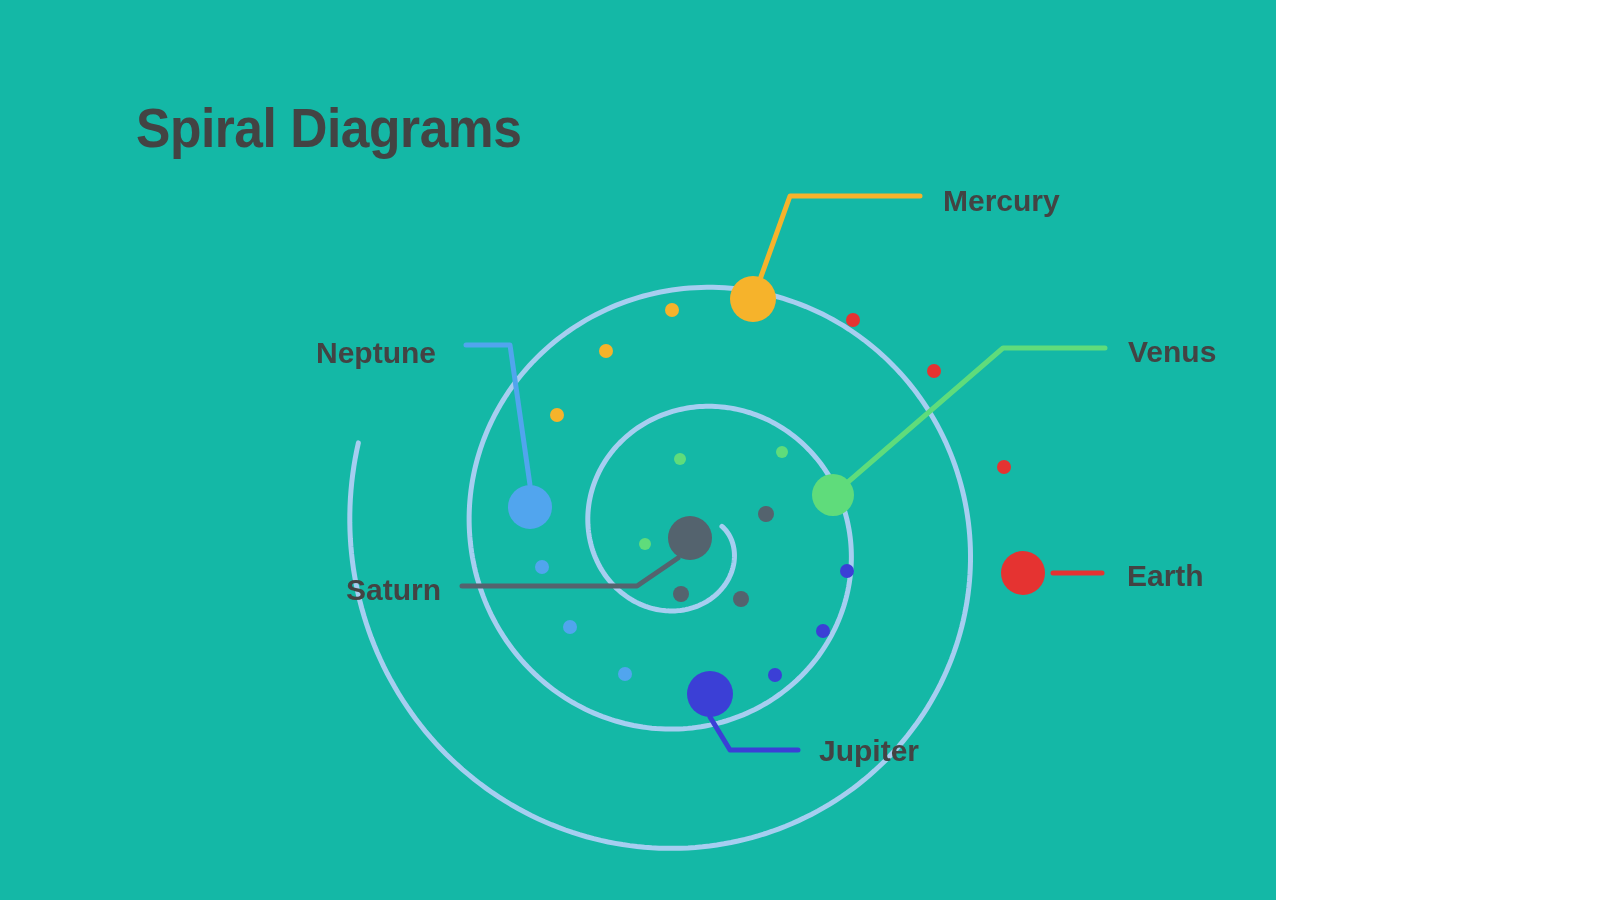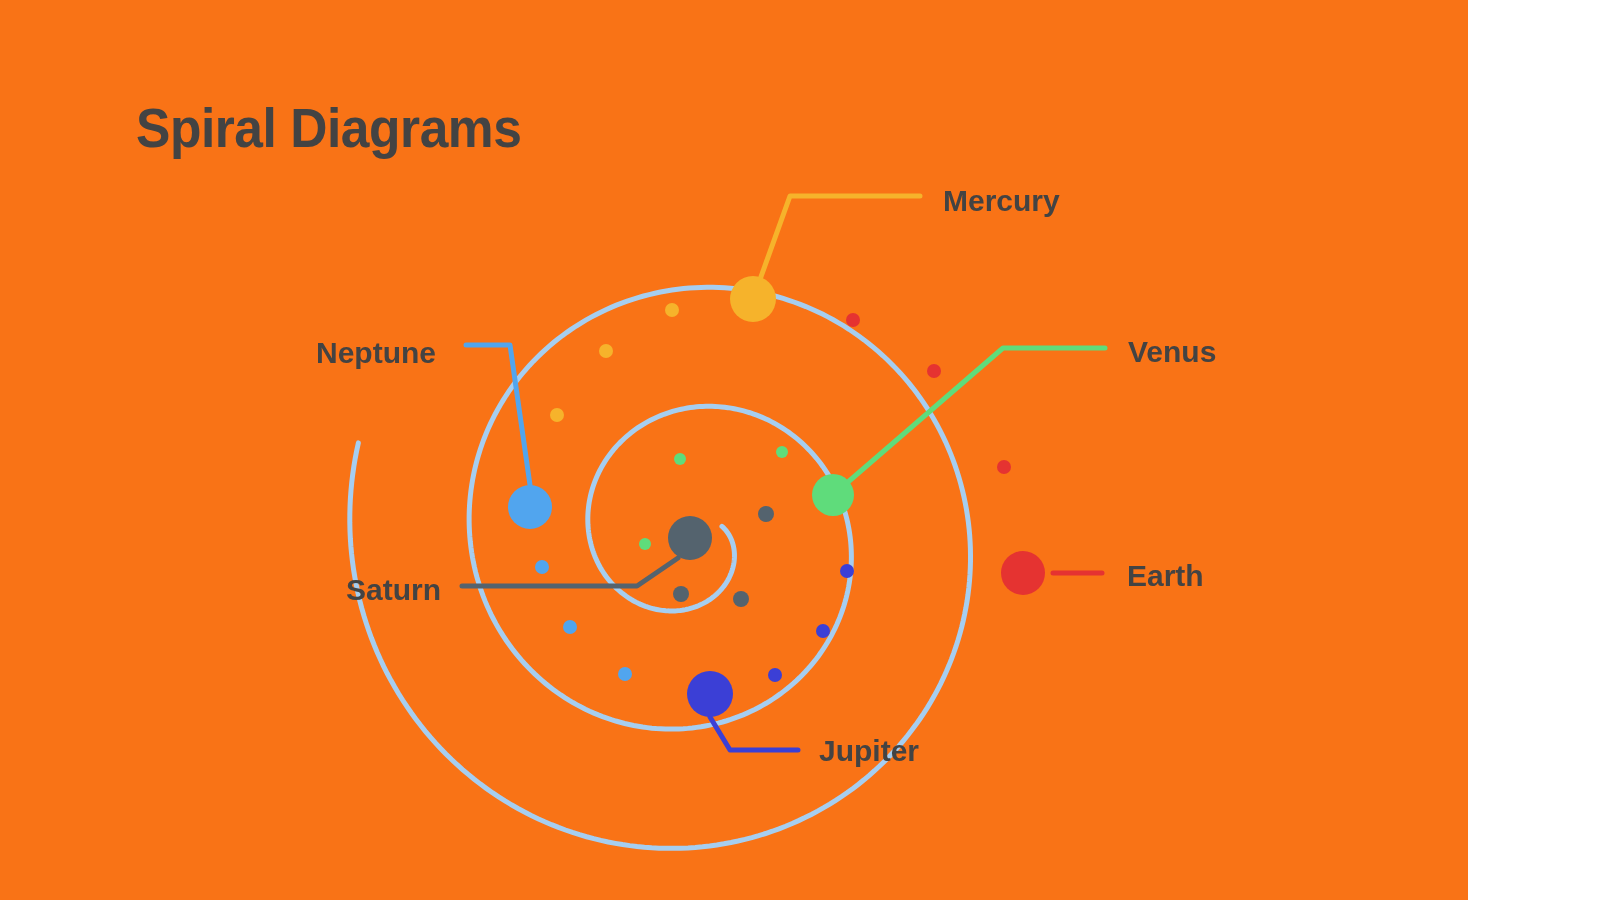--- a/index.html
+++ b/index.html
@@ -11,23 +11,23 @@
   body {
     width: 1600px;
     height: 900px;
     overflow: hidden;
     font-family: "Liberation Sans", "DejaVu Sans", sans-serif;
     position: relative;
   }
   #slide {
     position: absolute;
     left: 0; top: 0;
-    width: 1468px;
+    width: 1276px;
     height: 900px;
-    background: #f97316;
+    background: #14b8a6;
   }
   #page-title {
     position: absolute;
     left: 136px;
     top: 95px;
     font-size: 56px;
     font-weight: bold;
     color: #434343;
     letter-spacing: -0.5px;
     white-space: nowrap;

